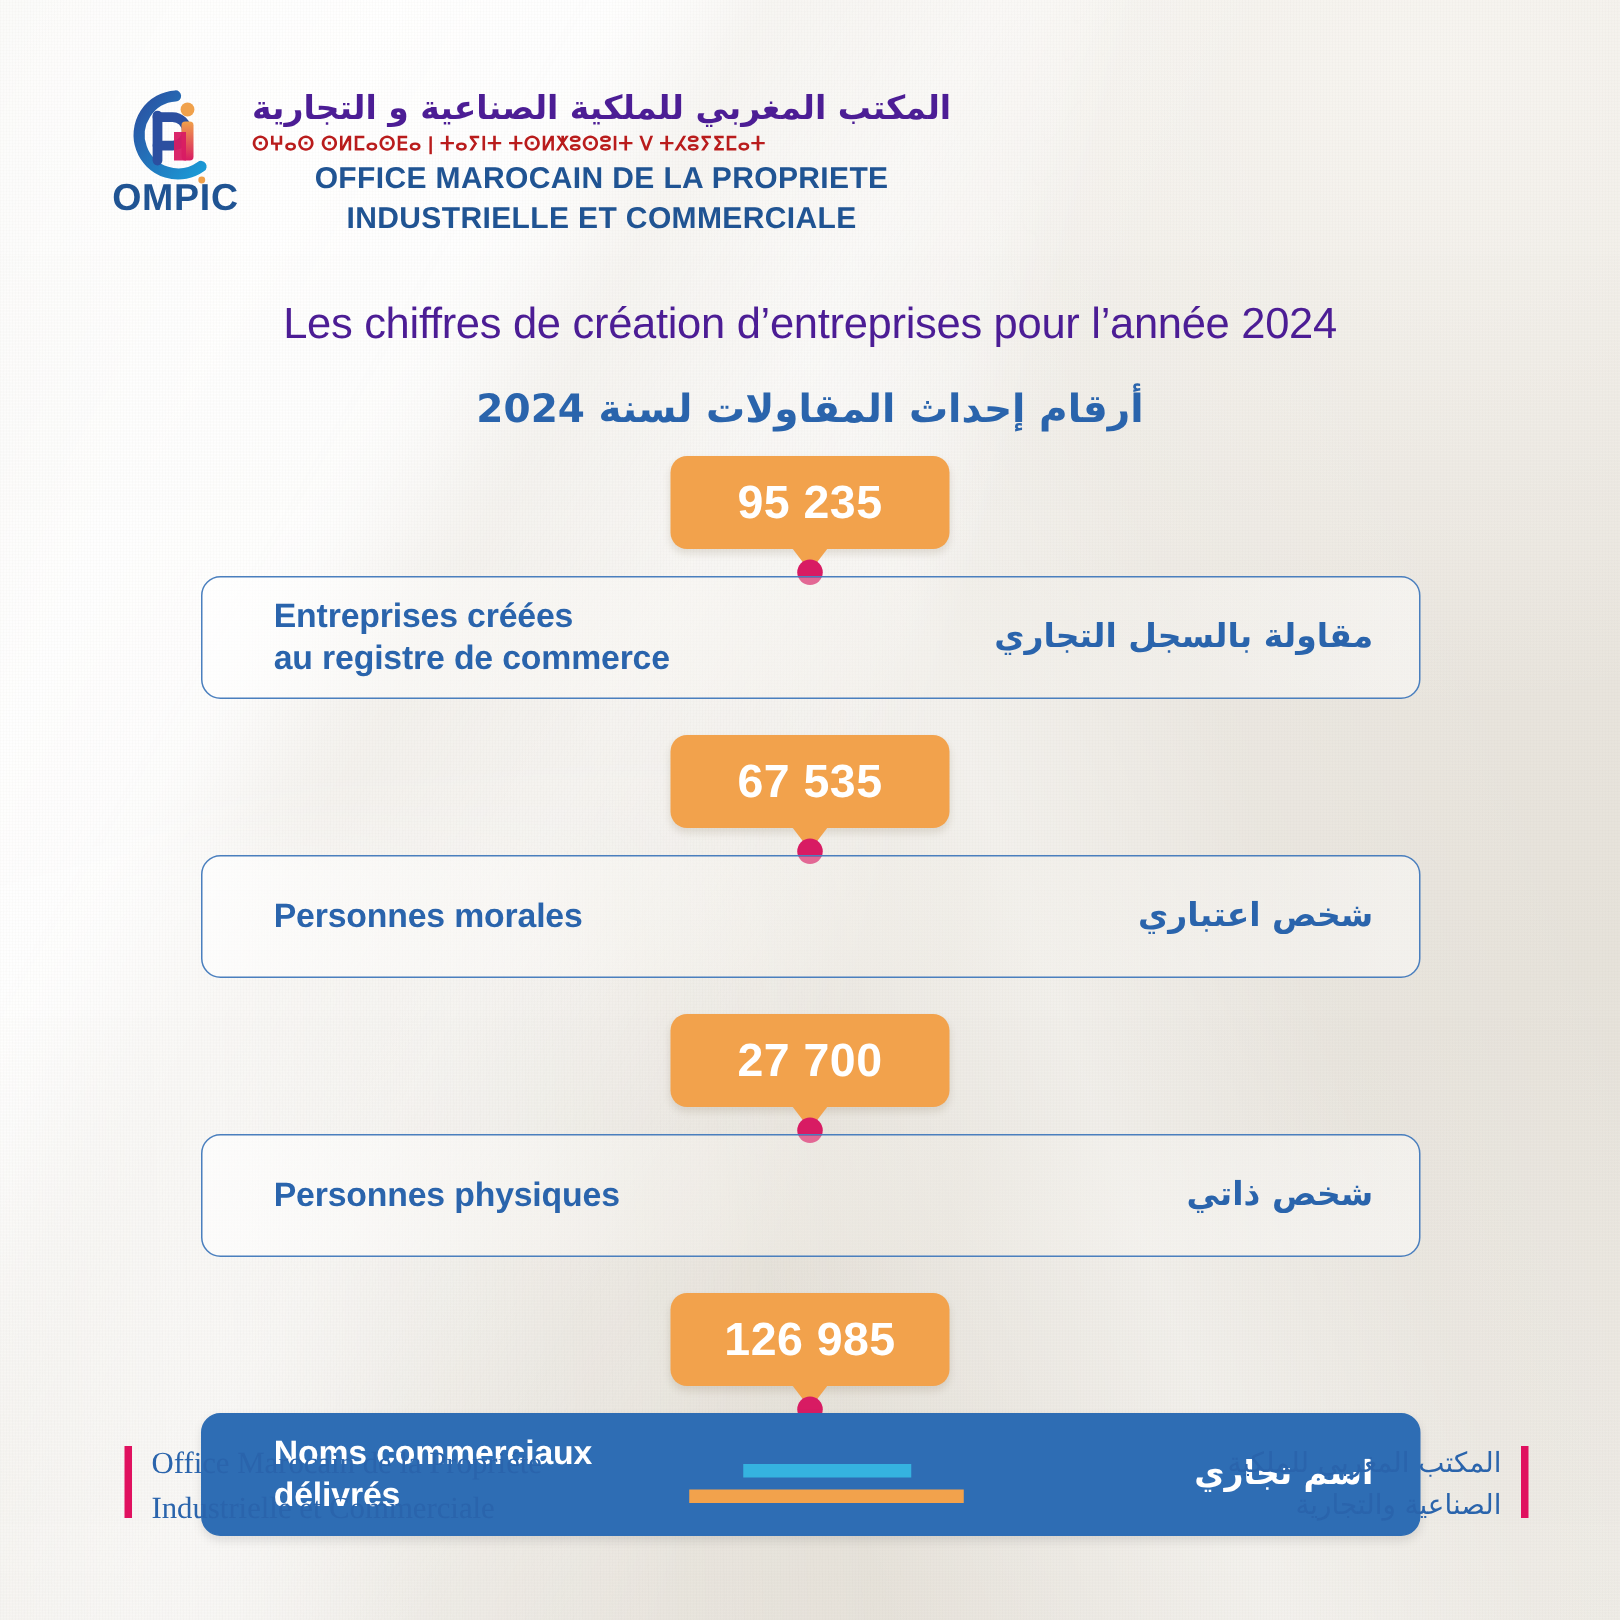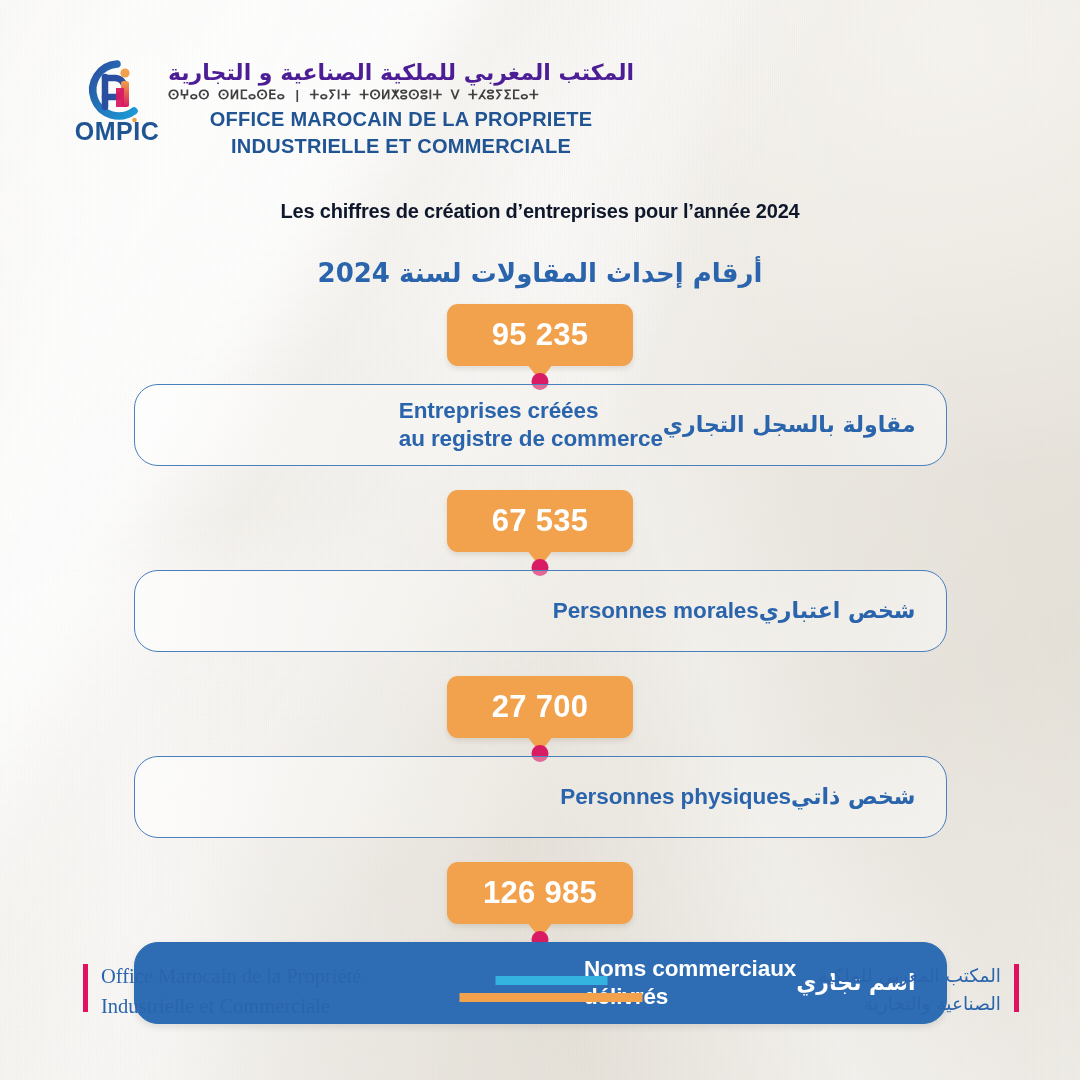--- a/index.html
+++ b/index.html
@@ -83,38 +83,38 @@
 
   .logo-text { padding-top:4px; }
   .logo-ar {
     font-family:"DejaVu Sans", sans-serif;
     direction:rtl; text-align:right;
     font-size:22px; font-weight:700; color:#4c1d95;
     letter-spacing:0px; line-height:1.25;
     white-space:nowrap;
   }
   .logo-tif {
-    font-family:Liberation Mono, monospace;
-    font-size:12.6px; font-weight:700; color:#404040;
+    font-family:Liberation Sans, sans-serif;
+    font-size:12.6px; font-weight:700; color:#b91c1c;
     letter-spacing:0.5px; line-height:1.5;
     white-space:nowrap;
   }
   .logo-fr {
     font-family:"Liberation Sans", sans-serif;
     font-size:20px; font-weight:700; color:#205493;
     letter-spacing:0.25px; line-height:1.22;
     white-space:nowrap; text-align:center;
     margin-top:2px;
   }
 
   
   .title-fr {
     position:absolute; left:0; top:200px; width:1080px;
     text-align:center;
-    font-size:20px; font-weight:700; color:#0f172a;
+    font-size:29px; font-weight:400; color:#4c1d95;
     letter-spacing:-0.2px;
   }
   .title-ar {
     position:absolute; left:0; top:258px; width:1080px;
     text-align:center; direction:rtl;
     font-family:"DejaVu Sans", sans-serif;
     font-size:26px; font-weight:700; color:#2a64ac;
   }
 
   
@@ -151,27 +151,27 @@
     transform:translateX(-50%);
     width:17px; height:17px; border-radius:50%;
     background:#d81b63;
   }
 
   .bar {
     position:relative;
     margin:0 auto;
     width:813px; height:82px;
     border:1.6px solid #4a7fbe;
-    border-radius:24px;
+    border-radius:13px;
     background:linear-gradient(100deg,
       rgba(255,255,255,0.62) 0%,
       rgba(250,248,244,0.40) 38%,
       rgba(240,237,230,0.30) 62%,
       rgba(255,255,255,0.48) 100%);
-    display:flex; align-items:center; justify-content:flex-end;
+    display:flex; align-items:center; justify-content:space-between;
     padding:0 30px 0 48px;
   }
   .bar.filled {
     background:#2e6db4;
     border-color:#2e6db4;
     box-shadow:0 3px 6px rgba(90,90,90,0.15);
   }
   .bar-fr {
     font-size:22.5px; font-weight:700; color:#2a64ac;
     line-height:1.25; letter-spacing:-0.1px;

